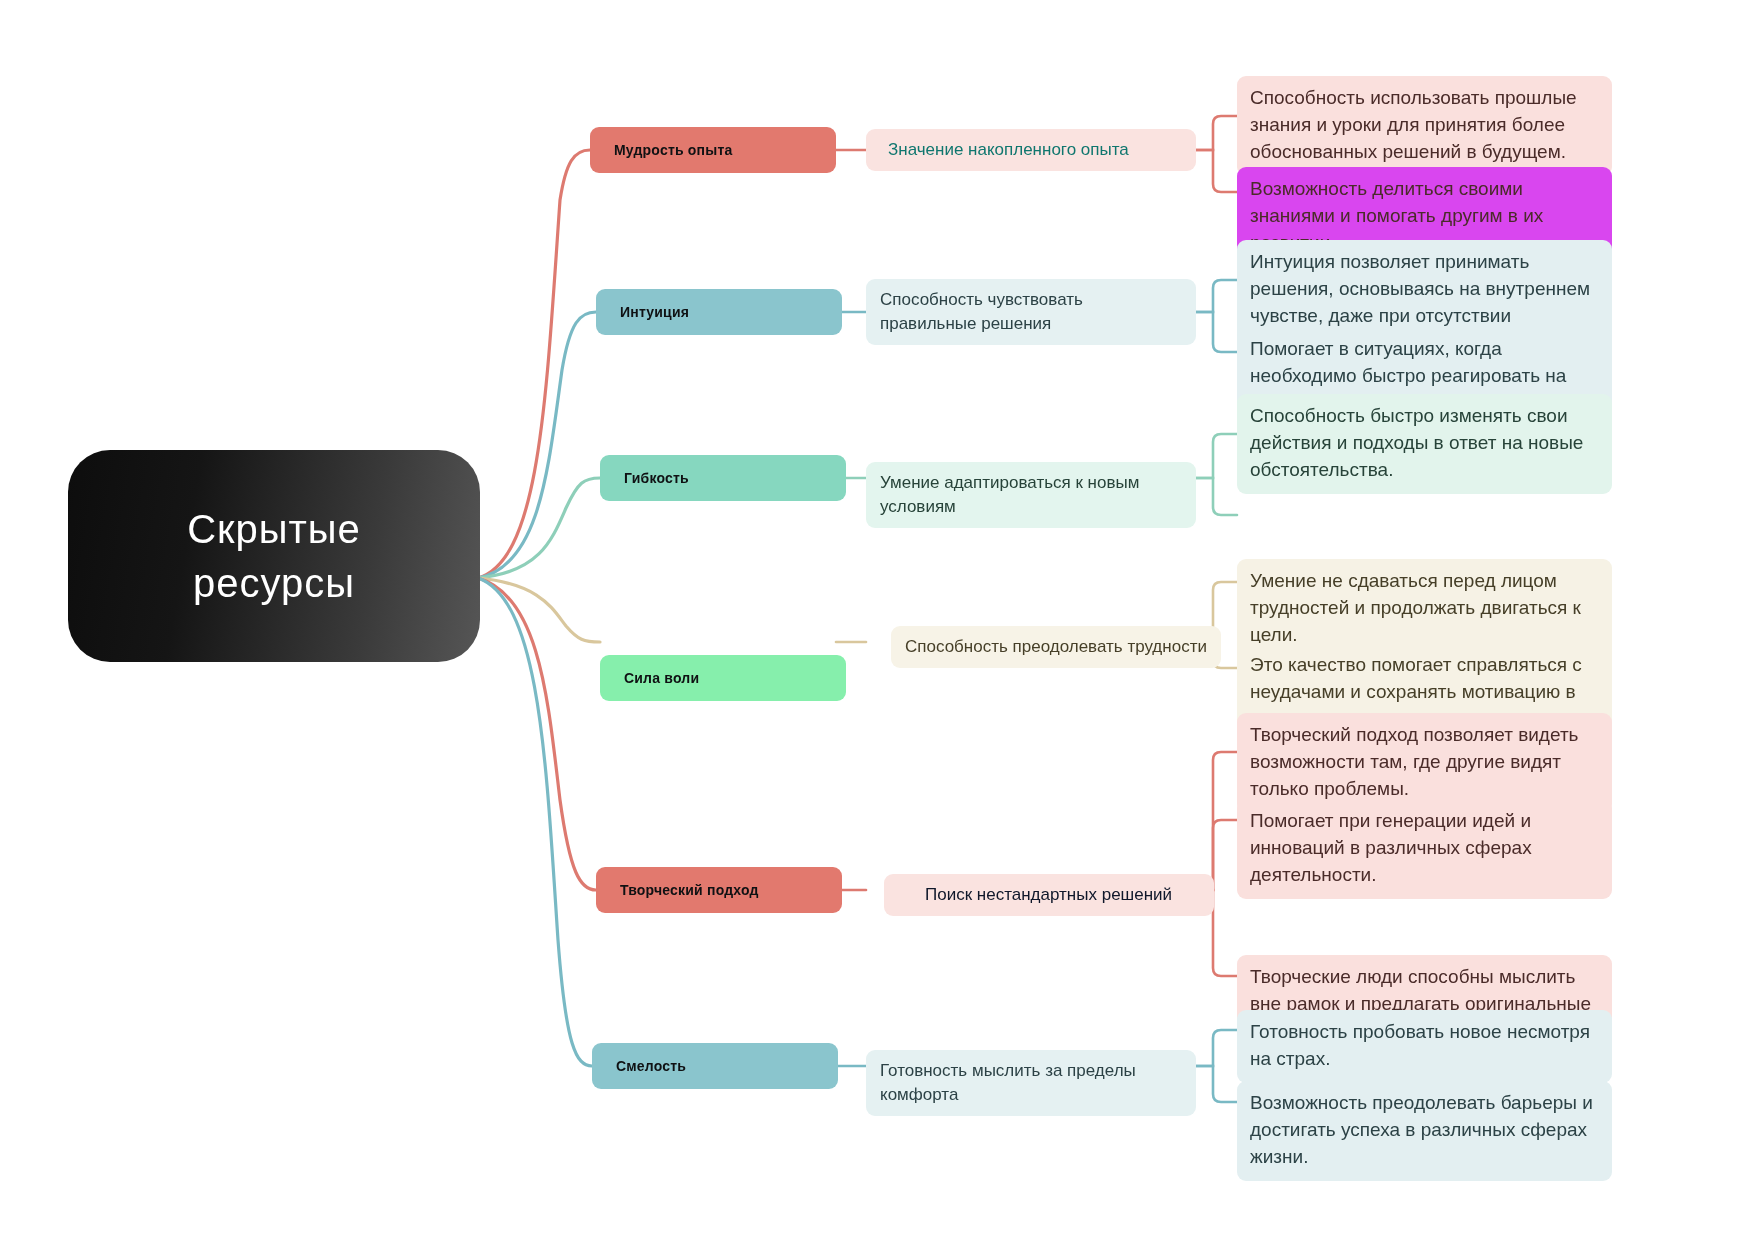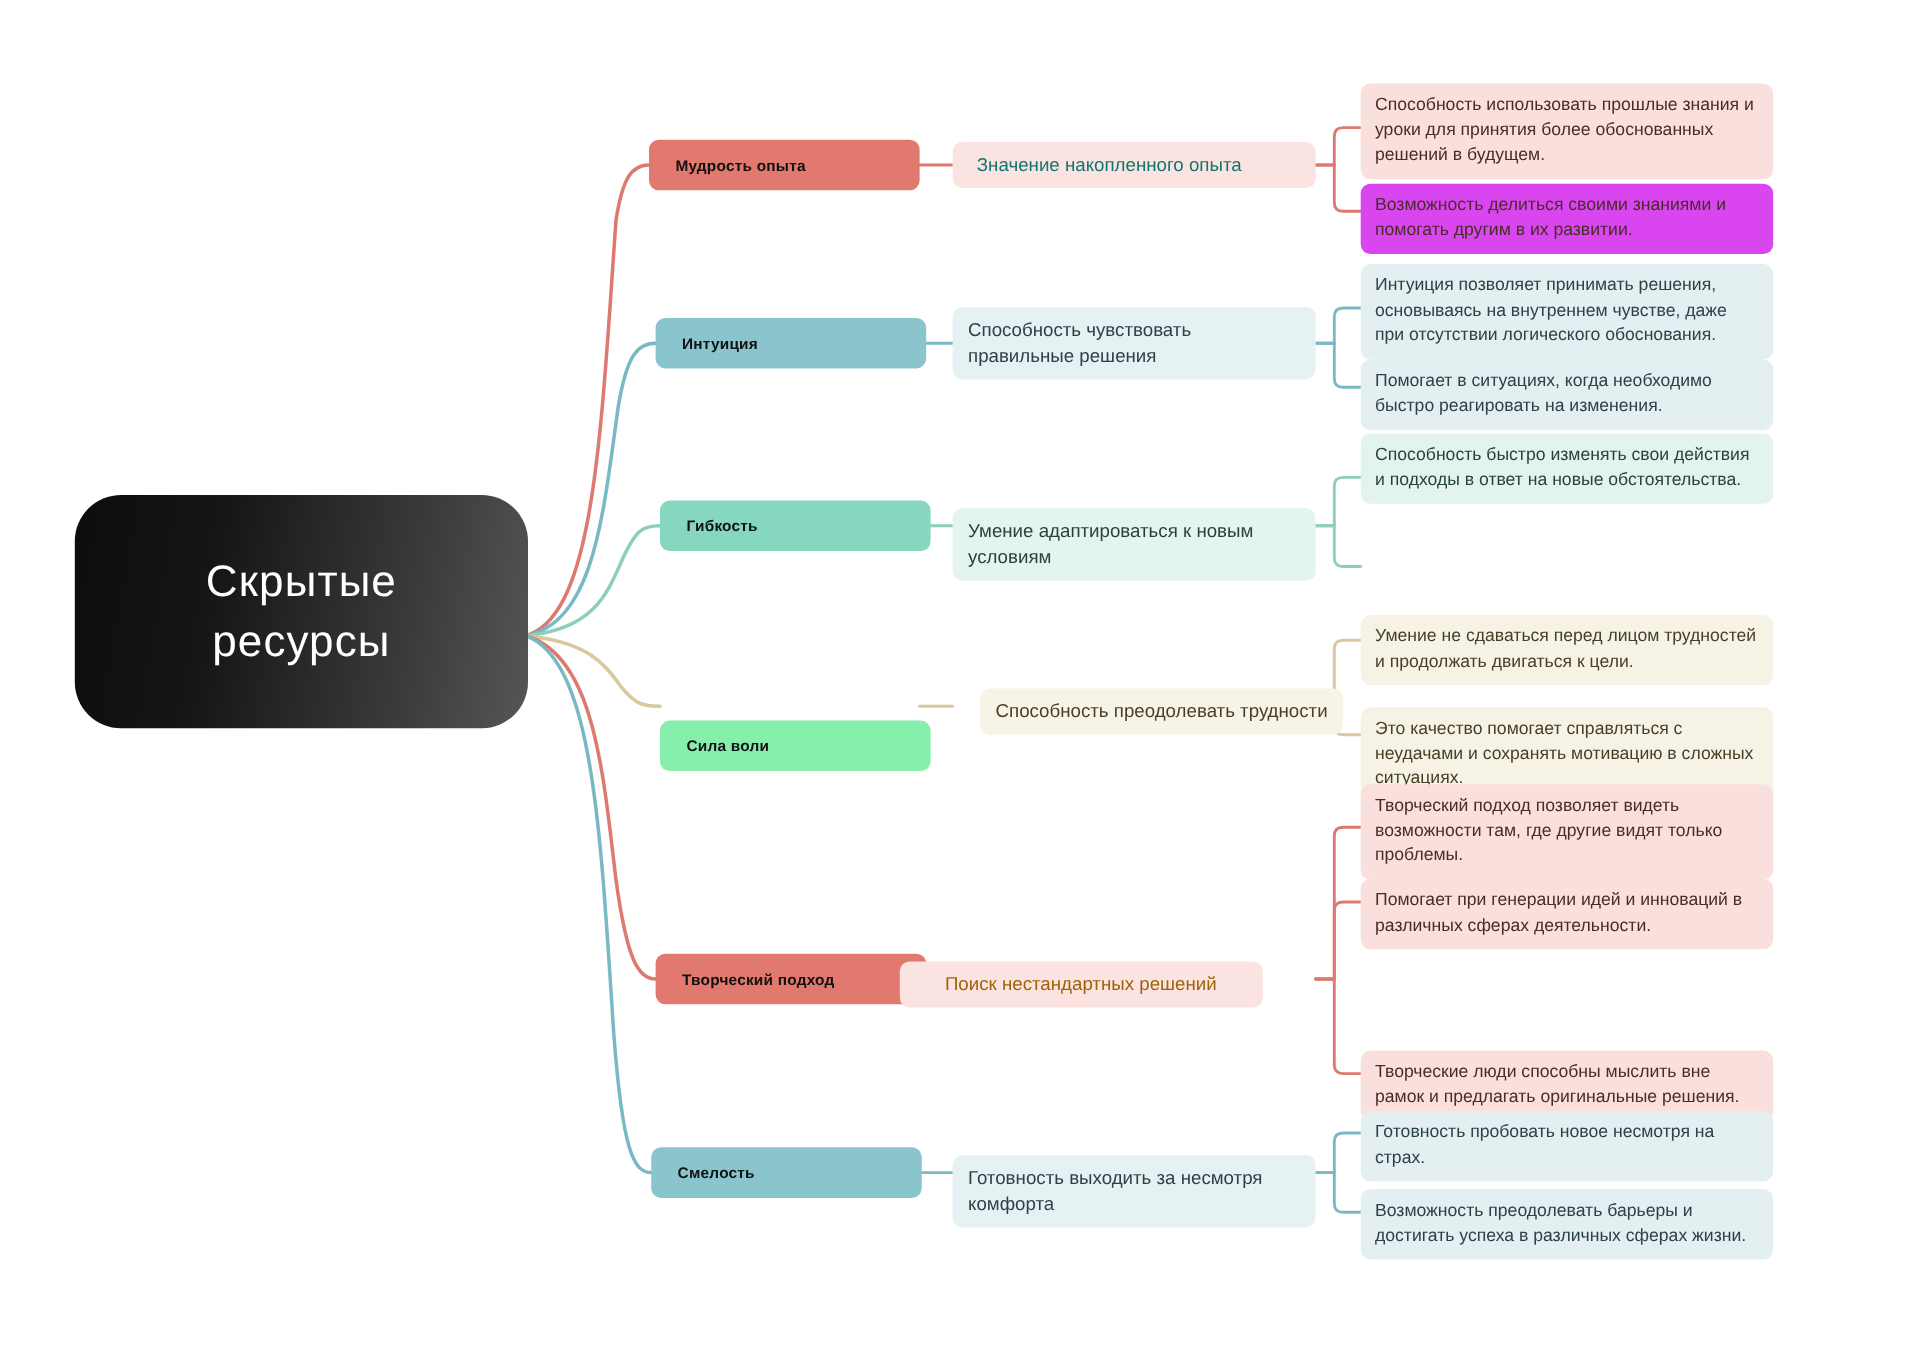--- a/index.html
+++ b/index.html
@@ -43,21 +43,21 @@
     padding:9px 14px 9px 14px;
     font-size:17px;font-weight:400;color:#2b2b2e;
     line-height:1.42;
     width:330px;box-sizing:border-box;
   }
 
   
   .leaf{
     border-radius:9px;
     padding:9px 13px 10px 13px;
-    font-size:16px;font-weight:400;
+    font-size:19px;font-weight:400;
     line-height:1.42;
     width:375px;box-sizing:border-box;
   }
 </style>
 </head>
 <body>
 
 <div id="canvas">
 
   <svg id="links" viewBox="0 0 1748 1240">
@@ -148,38 +148,38 @@
   <div class="node leaf" style="left:1237px;top:559px;background:#f6f2e5;color:#463f28;">
     <span>Умение не сдаваться перед лицом трудностей и продолжать двигаться к цели.</span>
   </div>
   <div class="node leaf" style="left:1237px;top:643px;background:#f6f2e5;color:#463f28;">
     <span>Это качество помогает справляться с неудачами и сохранять мотивацию в сложных ситуациях.</span>
   </div>
 
   <div class="node branch" style="left:596px;top:867px;background:#e2796e;">
     <span>Творческий подход</span>
   </div>
-  <div class="node mid" style="left:818px;top:874px;background:#fae3e0;color:#a16207;padding-left:41px;">
+  <div class="node mid" style="left:884px;top:874px;background:#fae3e0;color:#0f172a;padding-left:41px;">
     <span>Поиск нестандартных решений</span>
   </div>
   <div class="node leaf" style="left:1237px;top:713px;background:#fae0dd;color:#4a2b29;">
     <span>Творческий подход позволяет видеть возможности там, где другие видят только проблемы.</span>
   </div>
   <div class="node leaf" style="left:1237px;top:799px;background:#fae0dd;color:#4a2b29;">
     <span>Помогает при генерации идей и инноваций в различных сферах деятельности.</span>
   </div>
   <div class="node leaf" style="left:1237px;top:955px;background:#fae0dd;color:#4a2b29;">
     <span>Творческие люди способны мыслить вне рамок и предлагать оригинальные решения.</span>
   </div>
 
   <div class="node branch" style="left:592px;top:1043px;background:#8ac5cd;">
     <span>Смелость</span>
   </div>
   <div class="node mid" style="left:866px;top:1050px;background:#e5f1f2;color:#2c4246;">
-    <span>Готовность выходить за несмотря комфорта</span>
+    <span>Готовность мыслить за пределы комфорта</span>
   </div>
   <div class="node leaf" style="left:1237px;top:1010px;background:#e3eff1;color:#2c4246;">
     <span>Готовность пробовать новое несмотря на страх.</span>
   </div>
   <div class="node leaf" style="left:1237px;top:1081px;background:#e3eff1;color:#2c4246;">
     <span>Возможность преодолевать барьеры и достигать успеха в различных сферах жизни.</span>
   </div>
 
 </div>
 

